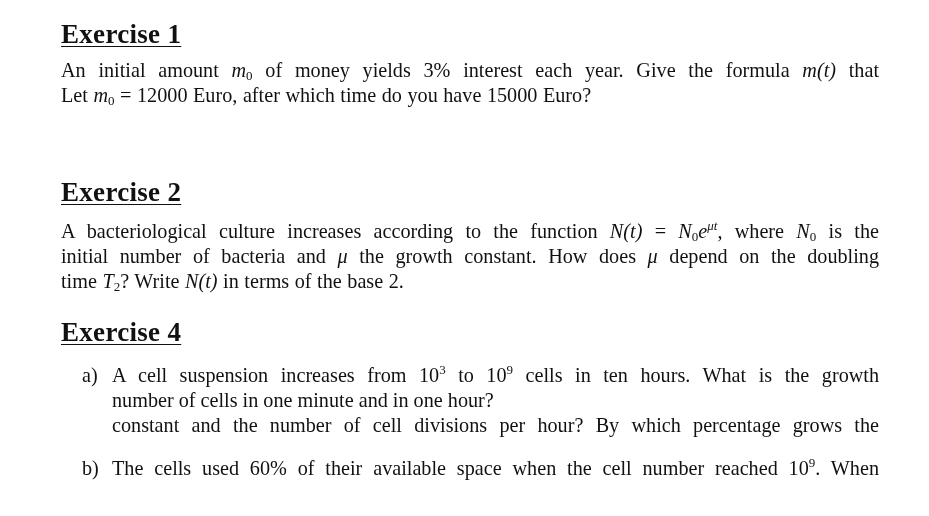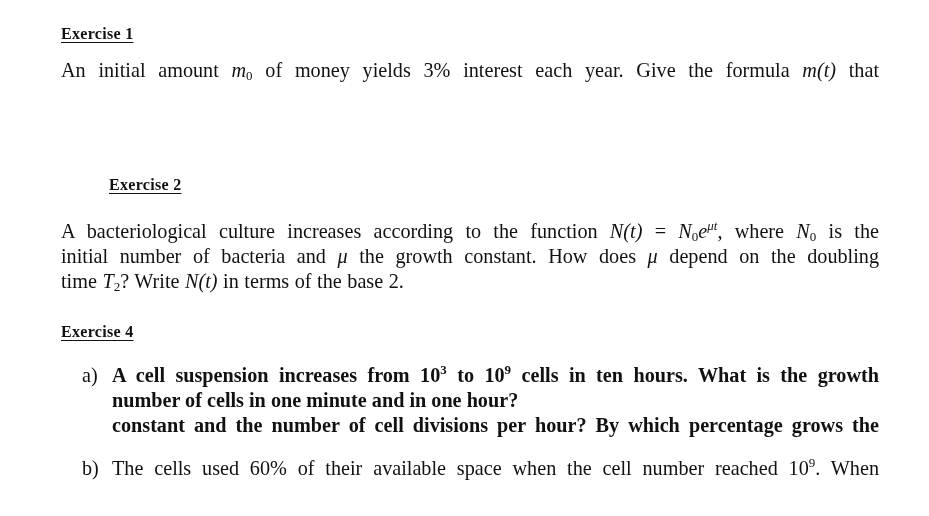--- a/index.html
+++ b/index.html
@@ -5,21 +5,21 @@
   html, body { margin: 0; padding: 0; background: #ffffff; }
   body {
     width: 929px; height: 516px; overflow: hidden; position: relative;
     font-family: "DejaVu Serif", "Liberation Serif", serif;
     color: #111111;
   }
   .page { position: absolute; left: 61px; top: 0; width: 820px; }
   .heading {
     position: absolute; left: 0;
     font-family: "Liberation Serif", "DejaVu Serif", serif;
-    font-weight: bold; font-size: 16px; line-height: 22px;
+    font-weight: bold; font-size: 27px; line-height: 22px;
     text-decoration: underline; text-underline-offset: 3px; text-decoration-thickness: 1px;
     letter-spacing: 0.3px;
   }
   .para {
     position: absolute; left: 0; width: 818px;
     font-family: "Liberation Serif", "DejaVu Serif", serif;
     font-size: 20.2px; line-height: 25px;
     text-align: justify; text-align-last: left;
     word-spacing: 0.5px;
   }
@@ -34,34 +34,35 @@
   .item .body { position: absolute; left: 30px; width: 767px; font-family: "Liberation Serif", "DejaVu Serif", serif; font-size: 20.2px; line-height: 25px; }
 </style>
 </head>
 <body>
 
 <div class="page">
 
   <div class="heading" style="top:23px;">Exercise 1</div>
   <div class="para" style="top:58px;">
       <span class="line">An initial amount <span class="math">m</span><sub>0</sub> of money yields 3% interest each year. Give the formula <span class="math">m(t)</span> that</span>
+      <span class="line last">Let <span class="math">m</span><sub>0</sub> = 12000 Euro, after which time do you have 15000 Euro?</span>
     </div>
 
-  <div class="heading" style="top:174px;margin-left:48px;">Exercise 2</div>
+  <div class="heading" style="top:181px;">Exercise 2</div>
   <div class="para" style="top:219px;">
       <span class="line">A bacteriological culture increases according to the function <span class="math">N(t)</span> = <span class="math">N</span><sub>0</sub><span class="math">e</span><sup class="math" style="font-style: italic;">μt</sup>, where <span class="math">N</span><sub>0</sub> is the</span>
       <span class="line">initial number of bacteria and <span class="math">μ</span> the growth constant. How does <span class="math">μ</span> depend on the doubling</span>
       <span class="line last">time <span class="math">T</span><sub>2</sub>? Write <span class="math">N(t)</span> in terms of the base 2.</span>
     </div>
 
   <div class="heading" style="top:321px;">Exercise 4</div>
 
   <div class="item" style="top:363px;">
     <span class="label">a)</span>
-    <div class="body" style="top:0;font-weight:bold;">
+    <div class="body" style="top:0;">
         <span class="line">A cell suspension increases from 10<sup>3</sup> to 10<sup>9</sup> cells in ten hours. What is the growth</span>
         <span class="line last">number of cells in one minute and in one hour?</span>
         <span class="line">constant and the number of cell divisions per hour? By which percentage grows the</span>
       </div>
   </div>
 
   <div class="item" style="top:456px;">
     <span class="label">b)</span>
     <div class="body" style="top:0;">
         <span class="line">The cells used 60% of their available space when the cell number reached 10<sup>9</sup>. When</span>

